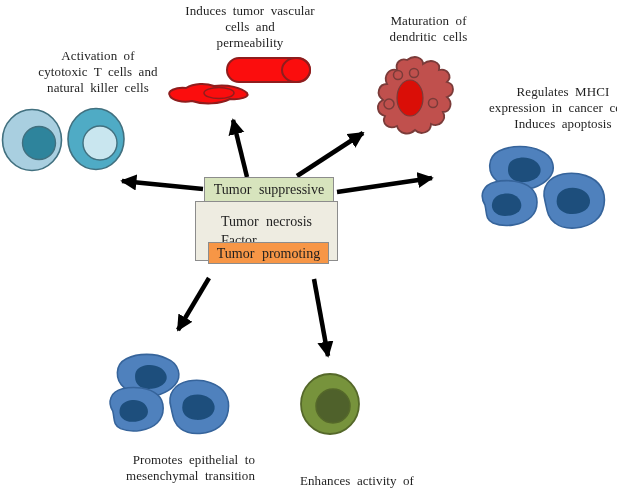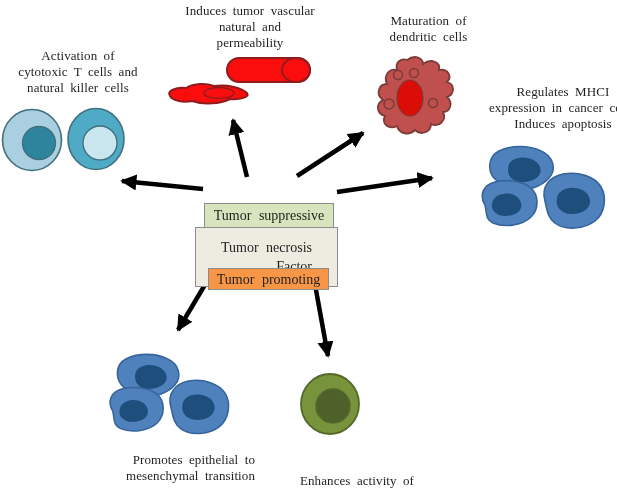--- a/index.html
+++ b/index.html
@@ -8,22 +8,22 @@
     font-family:"Liberation Serif","DejaVu Serif",serif;color:var(--text,#1f1f1f);
     overflow:hidden;
   }
   .layer{position:absolute;left:0;top:0;width:617px;height:492px;}
   .label{
     position:absolute;text-align:center;font-size:13px;line-height:16px;
     white-space:pre-line;word-spacing:3px;letter-spacing:.1px;
   }
   .cbox{
     position:absolute;box-sizing:border-box;border:1.5px solid var(--box-border);
-    display:flex;align-items:center;justify-content:center;text-align:right;
-    font-size:14px;line-height:19px;white-space:pre-line;word-spacing:4px;margin-top:26px;
+    display:flex;align-items:center;justify-content:center;text-align:left;
+    font-size:14px;line-height:19px;white-space:pre-line;word-spacing:4px;
   }
   .box-suppressive{left:204px;top:177px;width:130px;height:25px;background:var(--suppressive-bg);z-index:3;}
   .box-tnf{left:195px;top:201px;width:143px;height:60px;background:var(--tnf-bg);z-index:2;}
   .box-promoting{left:208px;top:242px;width:121px;height:22px;background:var(--promoting-bg);z-index:3;}
   
   .arrow{stroke:var(--arrow);stroke-width:4.5;fill:none;}
   .cancer-body{fill:var(--cancer-cell-fill);stroke:var(--cancer-cell-stroke);stroke-width:1.6;}
   .cancer-nuc{fill:var(--cancer-nucleus);stroke:none;}
   .vessel{fill:var(--vessel-fill);stroke:var(--vessel-stroke);stroke-width:2;}
   .vessel-thin{fill:none;stroke:var(--vessel-stroke);stroke-width:1.5;}
@@ -95,23 +95,23 @@
 
     <use href="#cell-cluster" transform="translate(105,351) scale(0.97)"></use>
 
     <g>
       <ellipse class="treg" cx="330" cy="404" rx="29" ry="30"></ellipse>
       <circle class="treg-nuc" cx="333" cy="406" r="17"></circle>
     </g>
   </svg>
 
   <div class="label" style="left:165px;top:3px;width:170px;">Induces tumor vascular
-natural and
+cells and
 permeability</div>
-  <div class="label" style="left:8px;top:48px;width:140px;">Activation of
+  <div class="label" style="left:0px;top:48px;width:140px;padding-left:28px;">Activation of
 cytotoxic T cells and
 natural killer cells</div>
   <div class="label" style="left:356px;top:13px;width:145px;">Maturation of
 dendritic cells</div>
   <div class="label" style="left:461px;top:84px;width:156px;margin-left:24px;">Regulates MHCI
 expression in cancer cells.
 Induces apoptosis</div>
   <div class="label" style="left:85px;top:452px;width:170px;text-align:right;">Promotes epithelial to
 mesenchymal transition</div>
   <div class="label" style="left:282px;top:447px;width:150px;margin-top:26px;">Enhances activity of

